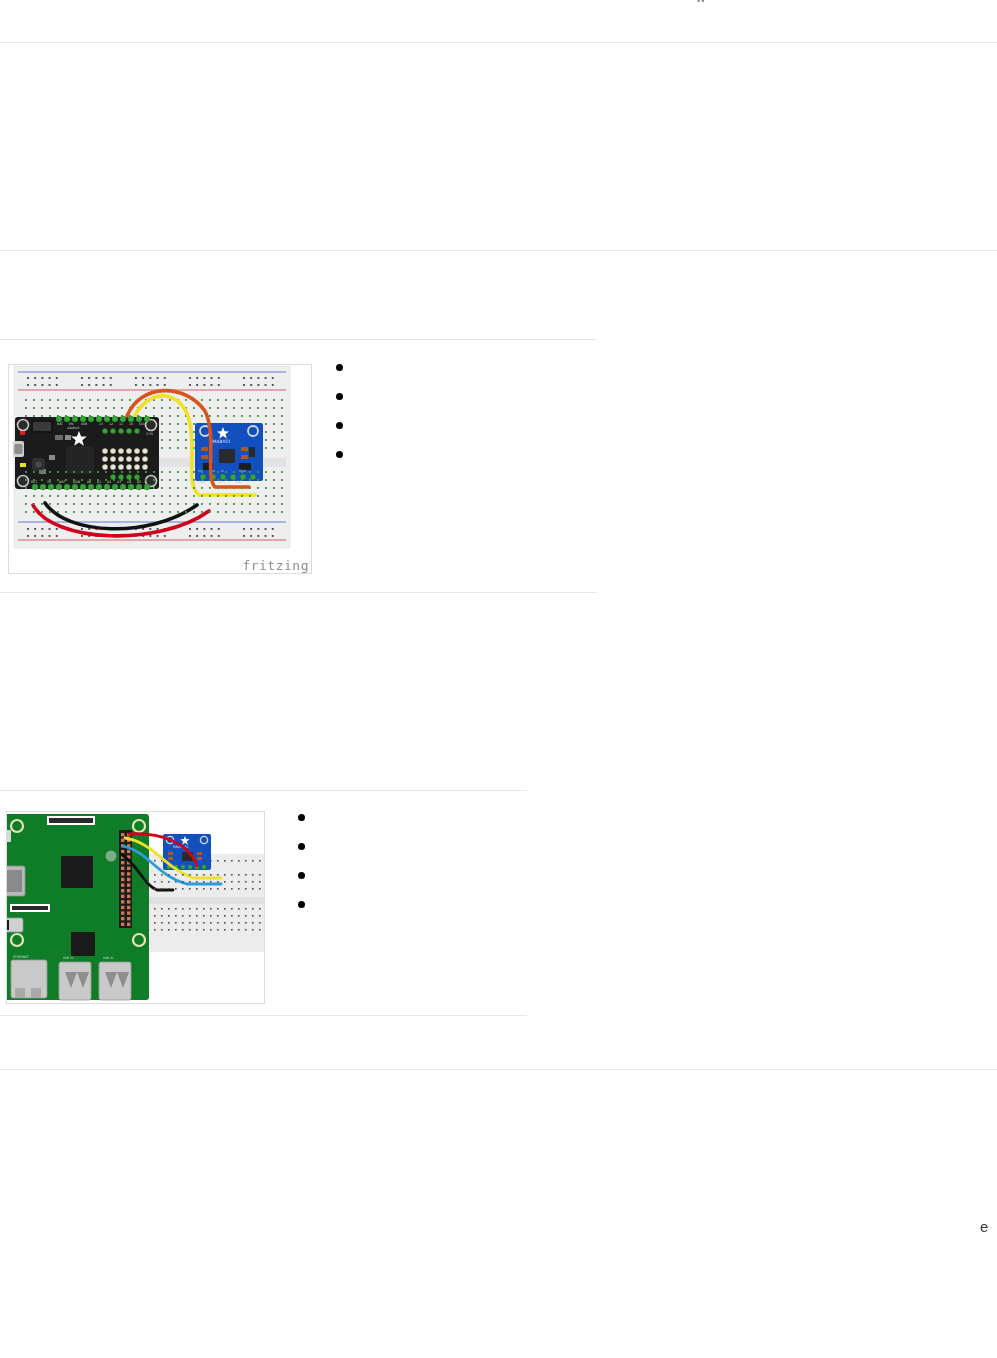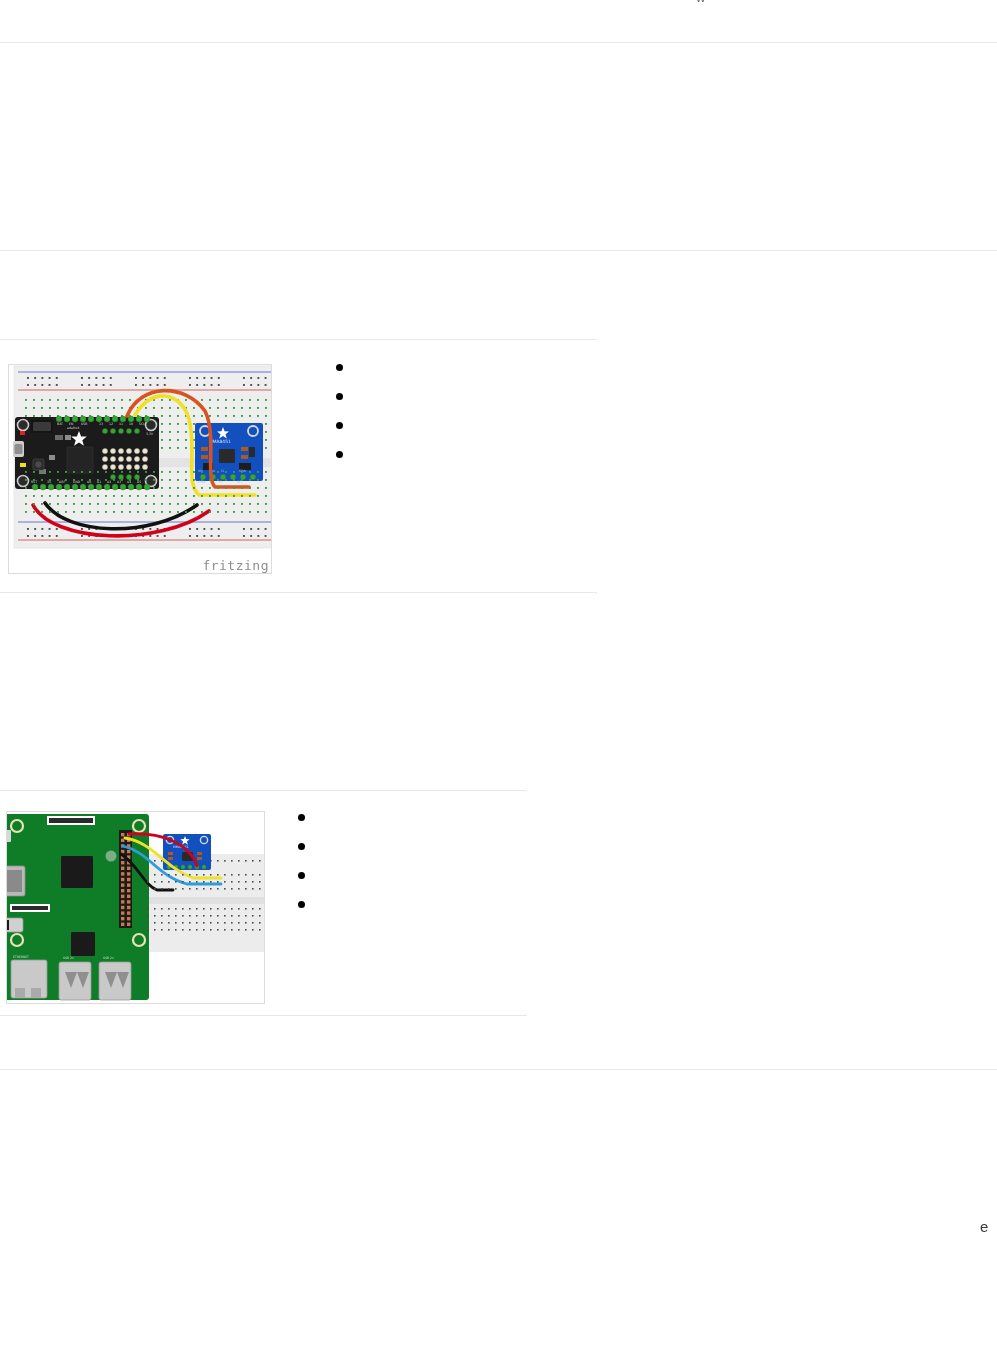--- a/index.html
+++ b/index.html
@@ -81,21 +81,21 @@
   #bullets-pi      { left: 298px; top: 802px; }
 
   
   .figure {
     position: absolute;
     background: #ffffff;
     border: 1px solid #dcdcdc;
     box-sizing: border-box;
     overflow: hidden;
   }
-  #figure-feather { left: 8px;  top: 364px; width: 264px; height: 210px; }
+  #figure-feather { left: 8px;  top: 364px; width: 304px; height: 210px; }
   #figure-pi      { left: 6px;  top: 811px; width: 259px; height: 193px; }
 
   .fz-canvas {
     position: absolute;
     inset: 0;
     overflow: hidden;
   }
   .fritzing-mark {
     position: absolute;
     right: 2px;

